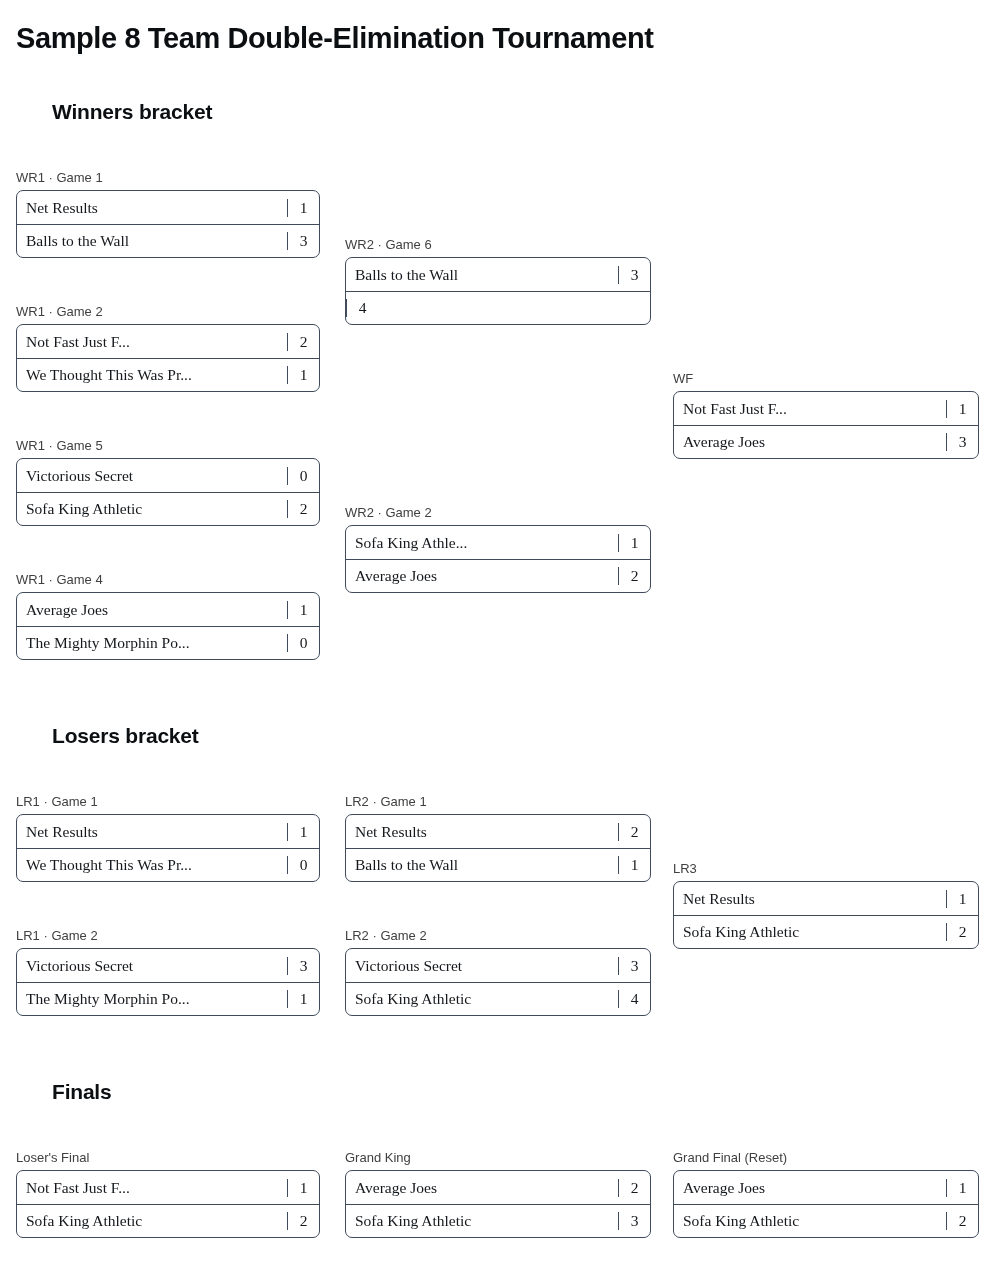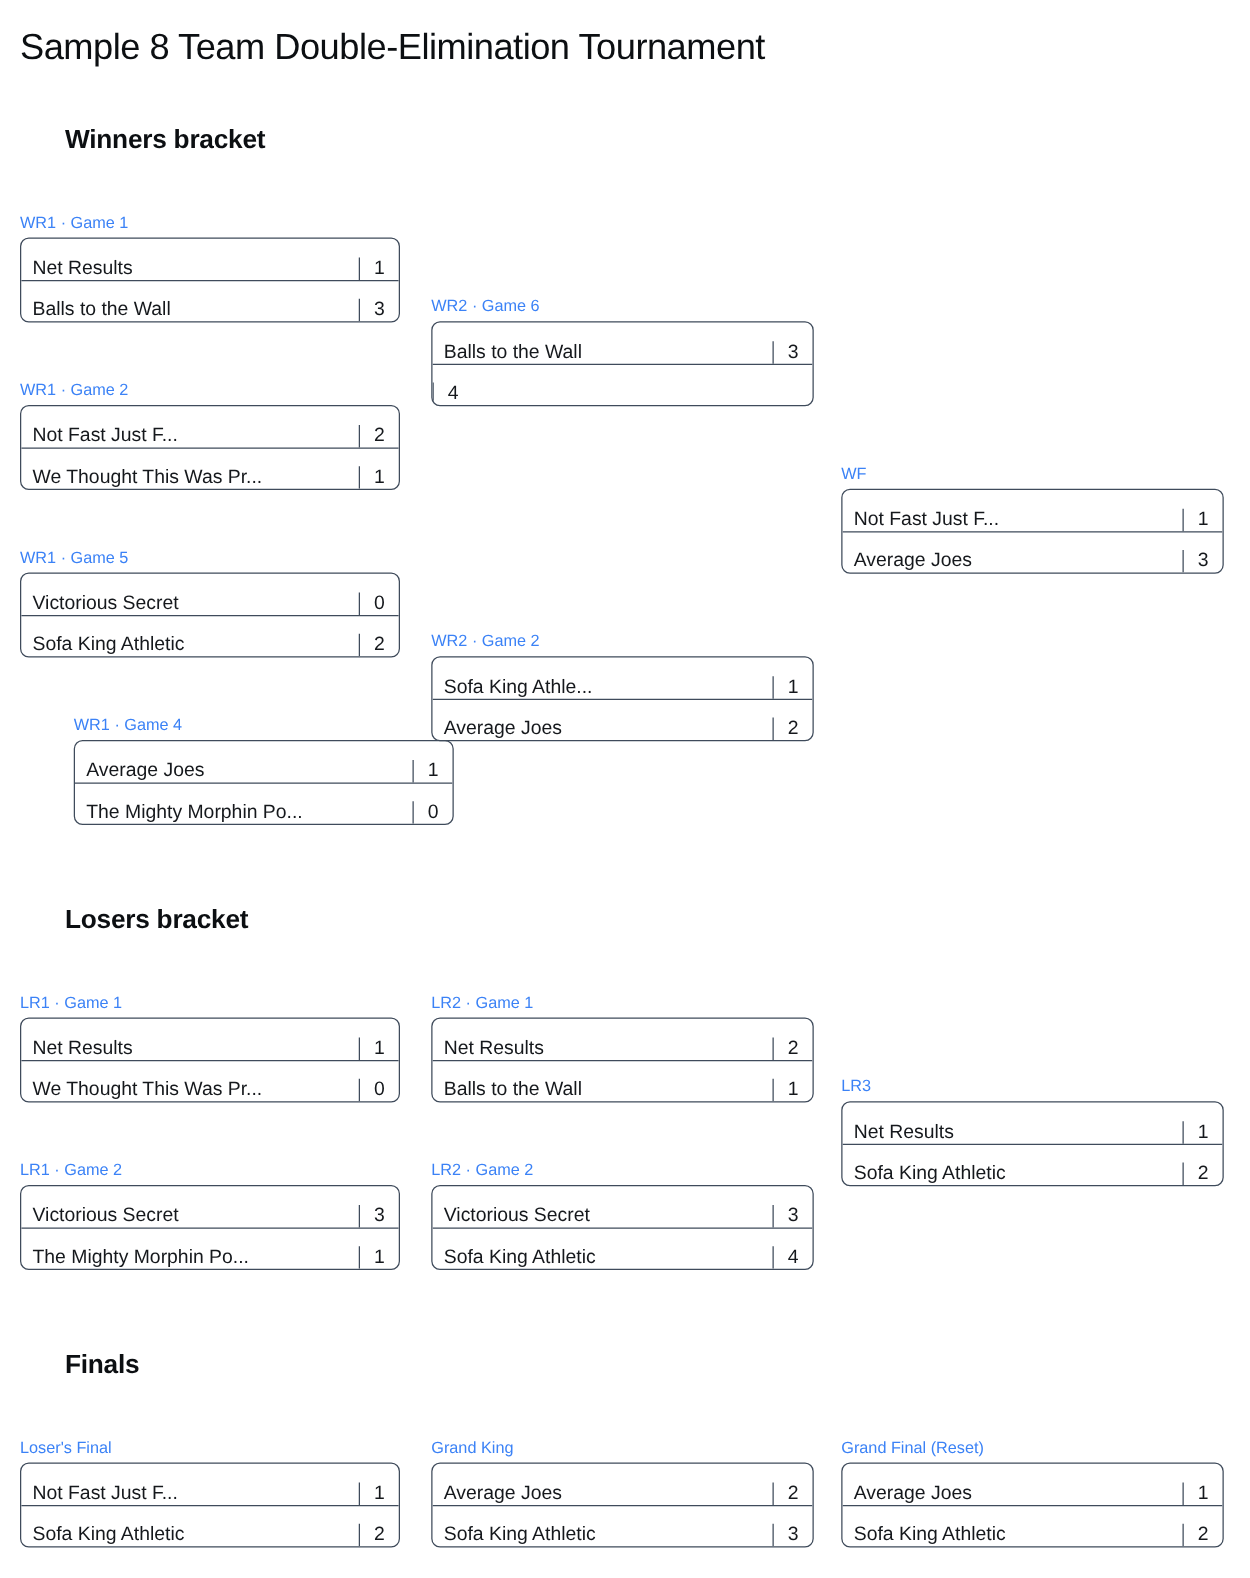--- a/index.html
+++ b/index.html
@@ -23,21 +23,21 @@
     width: 1000px;
     height: 1262px;
   }
 
   
   .page-title {
     position: absolute;
     left: 16px;
     top: 22px;
     font-size: 29px;
-    font-weight: normal;
+    font-weight: bold;
     letter-spacing: -0.4px;
     color: #0c0f12;
     white-space: nowrap;
   }
 
   .section-title {
     position: absolute;
     left: 16px;
     font-size: 21px;
     font-weight: bold;
@@ -49,38 +49,39 @@
   .section-winners { top: 100px; }
   .section-losers  { top: 724px; }
   .section-finals  { top: 1080px; }
 
   
   .match {
     position: absolute;
   }
   .match-label {
     font-size: 13px;
-    color: #3b82f6;
+    color: #404040;
     line-height: 15px;
     margin-bottom: 5px;
     white-space: nowrap;
     font-family: "Liberation Sans", sans-serif;
   }
   .match-box {
     border: 1.5px solid #3f4b5b;
     border-radius: 7px;
     background: #ffffff;
     overflow: hidden;
     box-sizing: border-box;
   }
   .match-row {
     display: flex;
-    align-items: flex-end;
+    align-items: center;
     height: 33px;
     box-sizing: border-box;
+    font-family: Liberation Serif, serif;
   }
   .match-row + .match-row {
     border-top: 1.5px solid #3f4b5b;
   }
   .team-name {
     flex: 1 1 auto;
     min-width: 0;
     display: flex;
     align-items: center;
     padding-left: 9px;
@@ -153,21 +154,21 @@
         <div class="team-name">Victorious Secret</div>
         <div class="team-score">0</div>
       </div>
       <div class="match-row">
         <div class="team-name">Sofa King Athletic</div>
         <div class="team-score">2</div>
       </div>
     </div>
   </div>
 
-  <div class="match col1" style="left:16px; top:572px;margin-left:43px;">
+  <div class="match col1" style="left:16px; top:572px;">
     <div class="match-label">WR1 · Game 4</div>
     <div class="match-box">
       <div class="match-row">
         <div class="team-name">Average Joes</div>
         <div class="team-score">1</div>
       </div>
       <div class="match-row">
         <div class="team-name">The Mighty Morphin Po...</div>
         <div class="team-score">0</div>
       </div>

